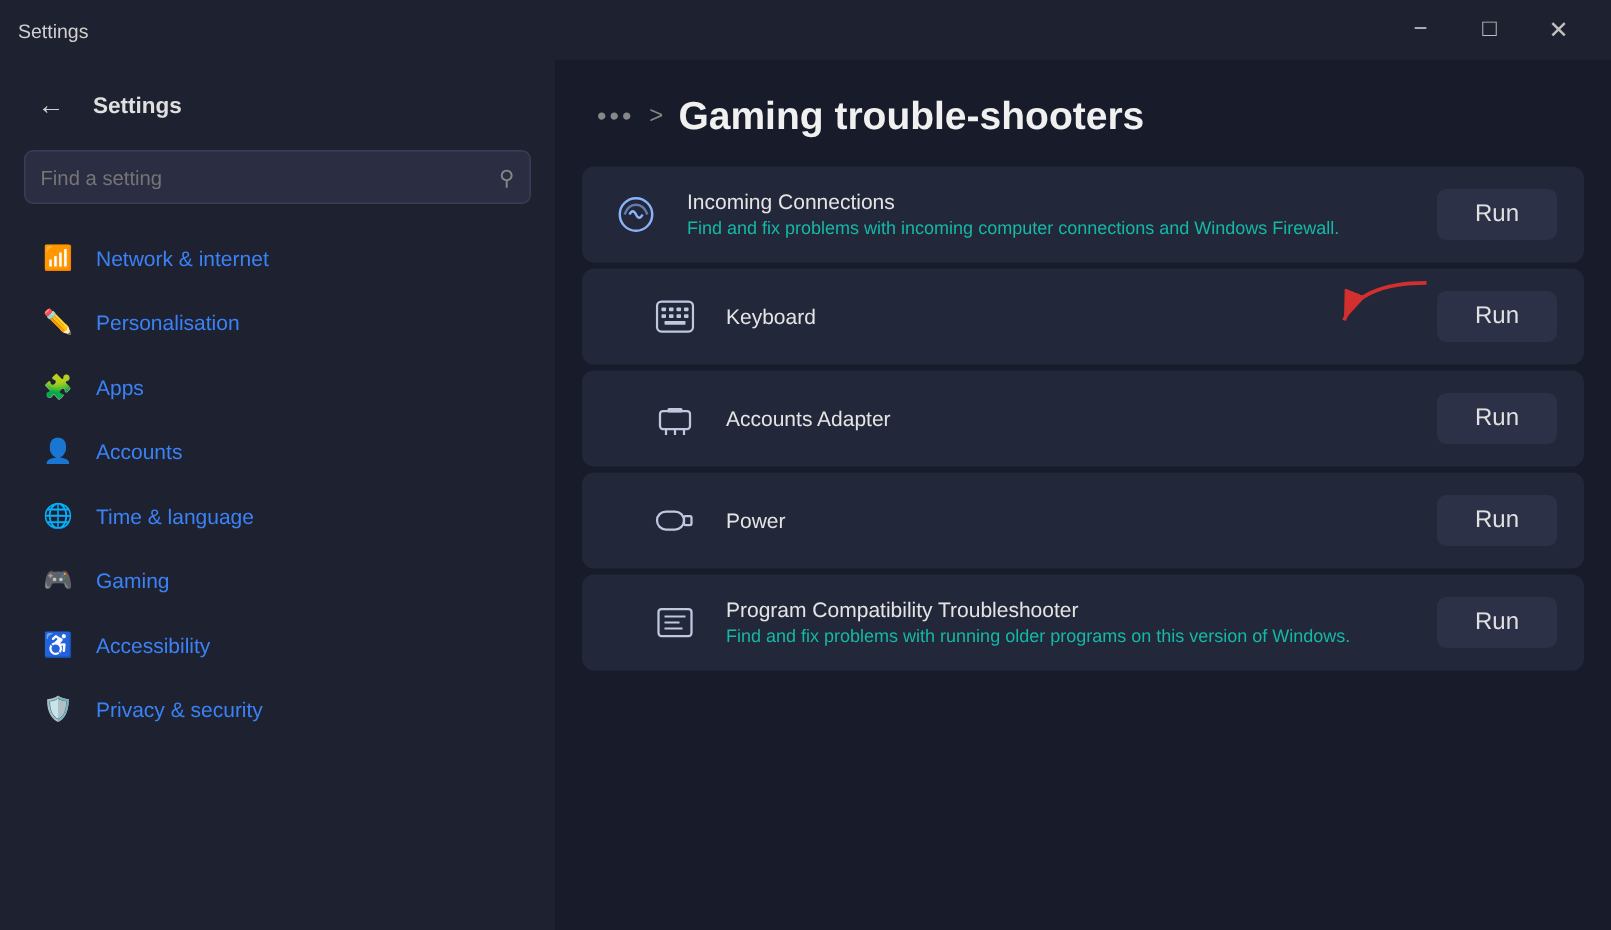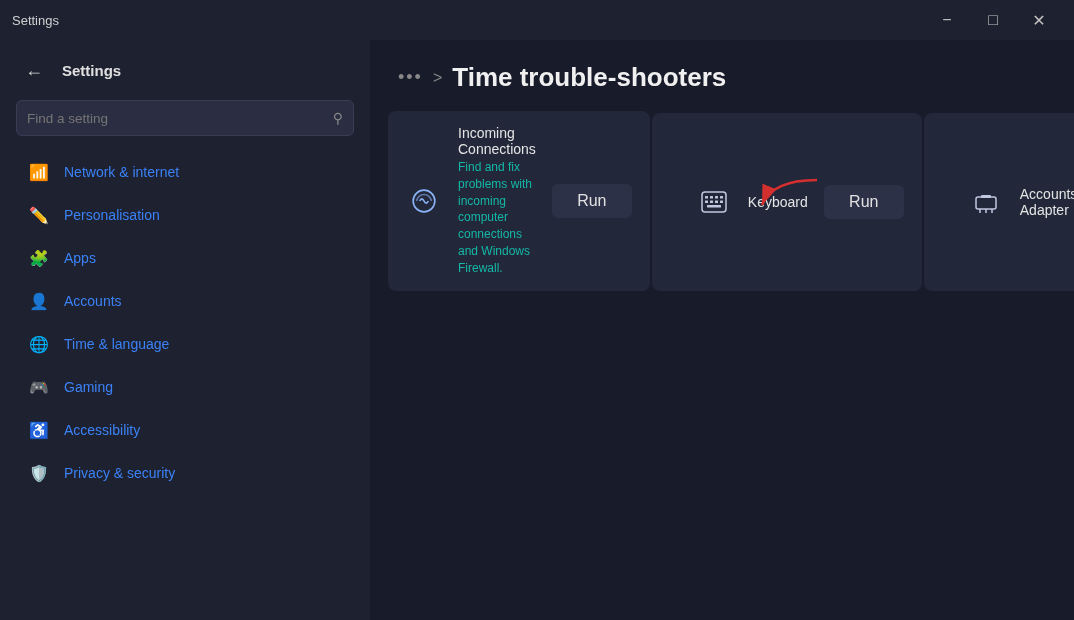--- a/index.html
+++ b/index.html
@@ -173,21 +173,21 @@
     .page-title {
       font-size: 26px;
       font-weight: 700;
       color: #f0f0f0;
     }
 
     
     .troubleshooter-list {
       padding: 0 18px;
       display: flex;
-      flex-direction: row;
+      flex-direction: column;
       gap: 2px;
     }
     .troubleshooter-item {
       background: #23273a;
       border-radius: 8px;
       padding: 14px 18px;
       display: flex;
       align-items: center;
       gap: 16px;
       min-height: 60px;
@@ -308,21 +308,21 @@
         <span class="nav-icon">🛡️</span>
         <span class="nav-label">Privacy &amp; security</span>
       </div>
     </nav>
   </div>
 
   <div class="main-content">
     <div class="page-header">
       <span class="header-dots">•••</span>
       <span class="header-chevron">&gt;</span>
-      <span class="page-title">Time trouble-shooters</span>
+      <span class="page-title">Gaming trouble-shooters</span>
     </div>
 
     <div class="troubleshooter-list">
 
       <div class="troubleshooter-item">
         <span class="item-icon">
           <svg width="26" height="26" viewBox="0 0 24 24" fill="none">
             <circle cx="12" cy="12" r="10" stroke="#8ab4f8" stroke-width="1.5" fill="none"></circle>
             <path d="M8 12 Q10 8 12 12 Q14 16 16 12" stroke="#8ab4f8" stroke-width="1.5" fill="none"></path>
             <path d="M5 12 Q7 6 12 6 Q17 6 19 12" stroke="#8ab4f8" stroke-width="1.5" fill="none" opacity="0.6"></path>
@@ -398,18 +398,22 @@
 
       <div class="troubleshooter-item">
         <span class="item-icon">
           <svg width="26" height="26" viewBox="0 0 26 26" fill="none">
             <rect x="2" y="4" width="22" height="18" rx="2" stroke="#c0c8e0" stroke-width="1.5" fill="none"></rect>
             <line x1="6" y1="9" x2="20" y2="9" stroke="#c0c8e0" stroke-width="1.2"></line>
             <line x1="6" y1="13" x2="16" y2="13" stroke="#c0c8e0" stroke-width="1.2"></line>
             <line x1="6" y1="17" x2="18" y2="17" stroke="#c0c8e0" stroke-width="1.2"></line>
           </svg>
         </span>
+        <div class="item-text">
+          <span class="item-name">Program Compatibility Troubleshooter</span>
+          <span class="item-desc">Find and fix problems with running older programs on this version of Windows.</span>
+        </div>
         <button class="run-btn">Run</button>
       </div>
 
     </div>
   </div>
 </div>
 
 </body></html>

